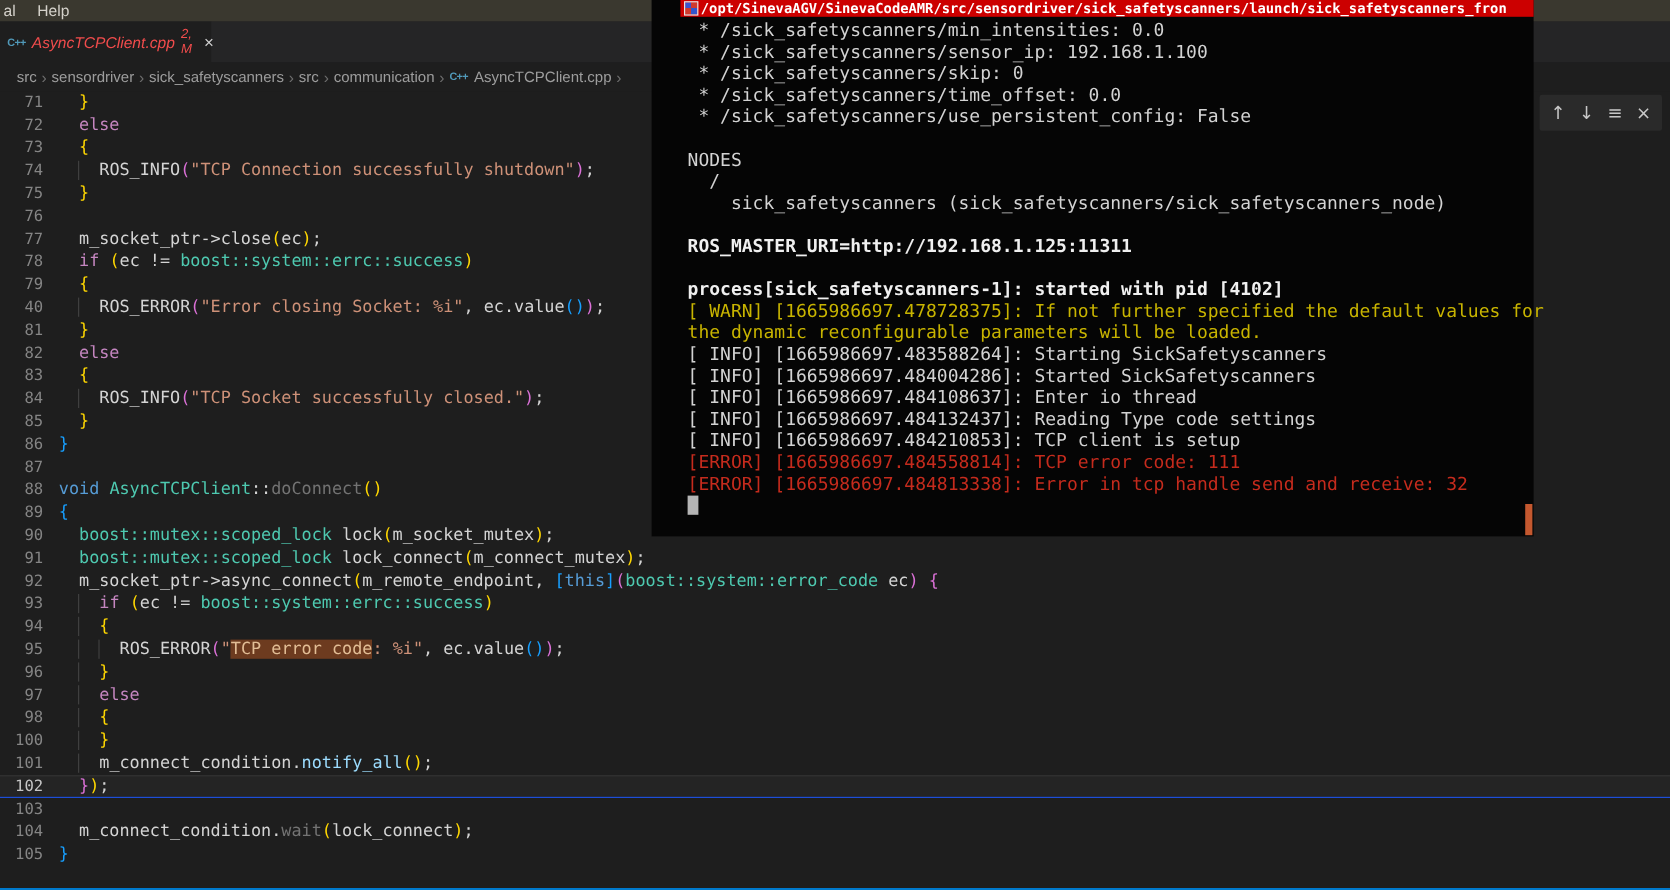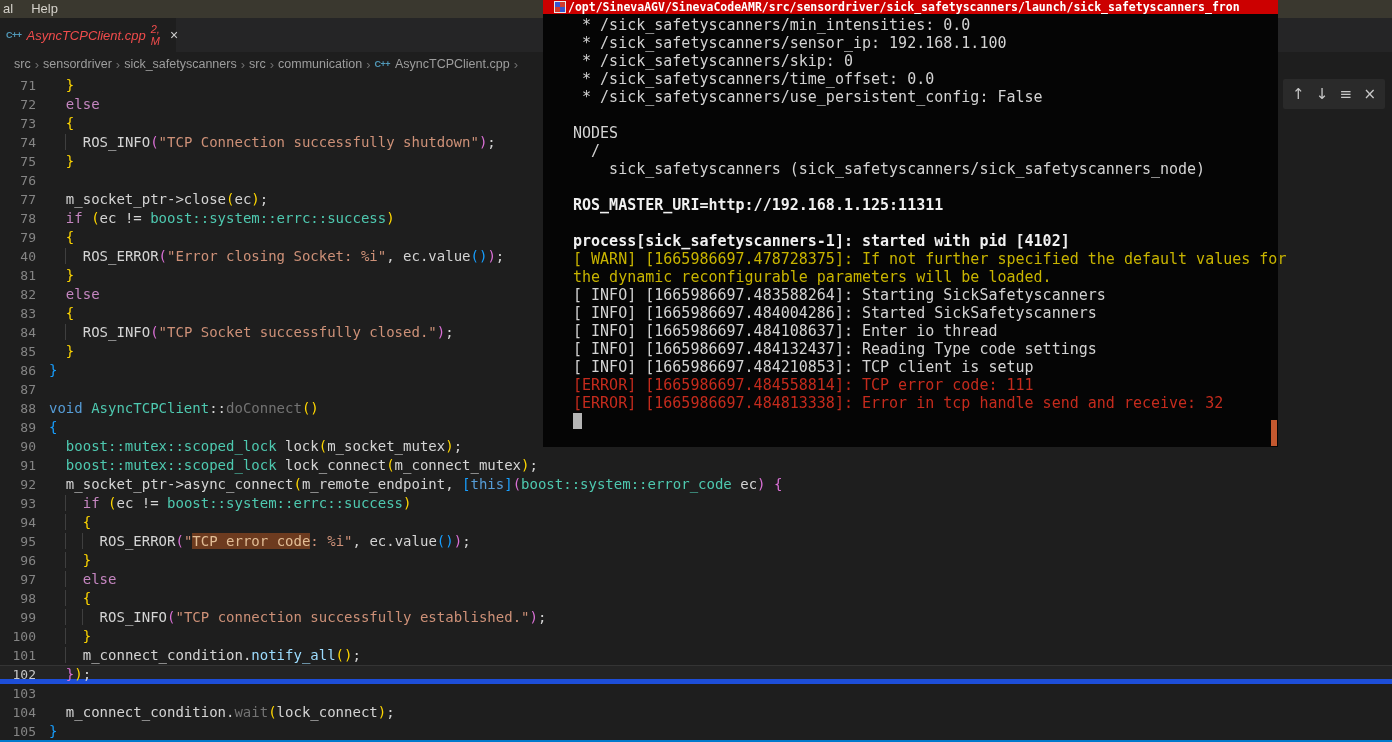--- a/index.html
+++ b/index.html
@@ -26,41 +26,41 @@
   .bc-sep { color:#6e6e6e; font-size:13px; }
   .breadcrumbs .cpp-icon { margin-right:1px; }
 
   
   .editor { position:absolute; left:0; top:76px; width:1392px; height:664px; background:#1e1e1e; }
   .row { height:19px; display:flex; align-items:stretch; }
   .ln { width:36px; flex:0 0 36px; text-align:right; color:#858585;
         font-family:"DejaVu Sans Mono", monospace; font-size:13px; line-height:19px; }
   .ct { margin-left:13px; font-family:"DejaVu Sans Mono", monospace; font-size:14px;
         line-height:19px; white-space:pre; color:#d4d4d4; }
-  .row.active { background:#242424; border-top:1px solid #343434; border-bottom:5px solid #1d4ed8; }
+  .row.active { background:#242424; border-top:1px solid #343434; border-bottom:1px solid #1d4ed8; }
   .row.active .ln { color:#c6c6c6; line-height:17px; }
   .row.active .ct { line-height:17px; }
   .c-w{color:#d4d4d4} .c-k{color:#c586c0} .c-t{color:#4ec9b0} .c-b{color:#569cd6}
   .c-f{color:#737373} .c-s{color:#ce9178} .c-y{color:#ffd700} .c-o{color:#da70d6}
   .c-u{color:#179fff} .c-v{color:#9cdcfe}
   .c-g{border-left:1px solid #3f3f3f; margin-left:-1px; color:#d4d4d4;}
   .c-sh{background:#6d3b1f; color:#e2bd95}
 
   
   .float-toolbar { position:absolute; left:1283px; top:79px; width:102px; height:30px;
                    background:#2a2a2a; display:flex; align-items:center;
                    justify-content:space-between; padding:0 9px; border-radius:2px; }
   .ft-icon { color:#c8c8c8; font-size:15px; font-family:"DejaVu Sans", sans-serif;
              cursor:pointer; line-height:30px; }
 
   
   .terminal { position:absolute; left:543px; top:0; width:735px; height:447px;
               background:#050505; z-index:10; }
   .t-title { height:14px; background:#cc0000; display:flex; align-items:center;
-             padding-left:12px; overflow:hidden; }
+             padding-left:4px; overflow:hidden;margin-left:24px; }
   .t-title-icon { width:10px; height:10px; flex:0 0 10px; margin-right:3px;
                   background:conic-gradient(#d03a2e 25%, #3355cc 0 50%, #d03a2e 0 75%, #3a55d0 0);
                   outline:1px solid #e8e8e8; }
   .t-title-text { color:#ffffff; font-weight:bold; font-size:11.5px; white-space:nowrap;
                   font-family:"DejaVu Sans Mono", monospace; }
   .t-body { padding:2px 0 0 2px; }
   .t-line { height:18px; font-family:"DejaVu Sans Mono", monospace; font-size:15px;
             line-height:18px; white-space:pre;margin-left:28px; }
   .tc-p{color:#d3d3d3} .tc-b{color:#f0f0f0; font-weight:bold}
   .tc-w{color:#c8b400} .tc-e{color:#c52b1d}
@@ -213,24 +213,20 @@
           <span class="ln">96</span>
           <span class="ct"><span class="c-w">  </span><span class="c-g"> </span><span class="c-w"> </span><span class="c-y">}</span></span>
         </div>
         <div class="row">
           <span class="ln">97</span>
           <span class="ct"><span class="c-w">  </span><span class="c-g"> </span><span class="c-w"> </span><span class="c-k">else</span></span>
         </div>
         <div class="row">
           <span class="ln">98</span>
           <span class="ct"><span class="c-w">  </span><span class="c-g"> </span><span class="c-w"> </span><span class="c-y">{</span></span>
-        </div>
-        <div class="row">
-          <span class="ln">99</span>
-          <span class="ct"><span class="c-w">  </span><span class="c-g"> </span><span class="c-w"> </span><span class="c-g"> </span><span class="c-w"> </span><span class="c-w">ROS_INFO</span><span class="c-o">(</span><span class="c-s">"TCP connection successfully established."</span><span class="c-o">)</span><span class="c-w">;</span></span>
         </div>
         <div class="row">
           <span class="ln">100</span>
           <span class="ct"><span class="c-w">  </span><span class="c-g"> </span><span class="c-w"> </span><span class="c-y">}</span></span>
         </div>
         <div class="row">
           <span class="ln">101</span>
           <span class="ct"><span class="c-w">  </span><span class="c-g"> </span><span class="c-w"> </span><span class="c-w">m_connect_condition.</span><span class="c-v">notify_all</span><span class="c-y">(</span><span class="c-y">)</span><span class="c-w">;</span></span>
         </div>
         <div class="row active">

